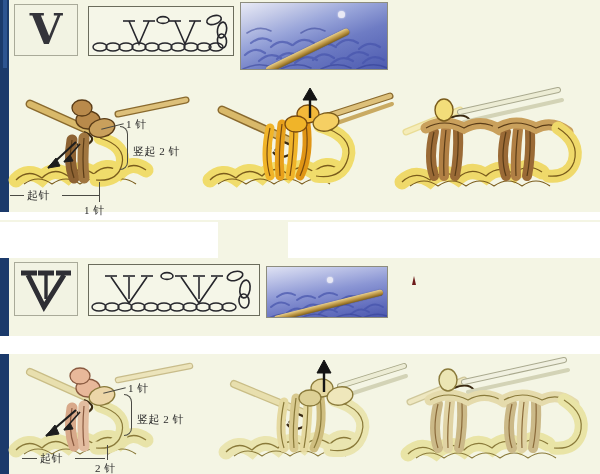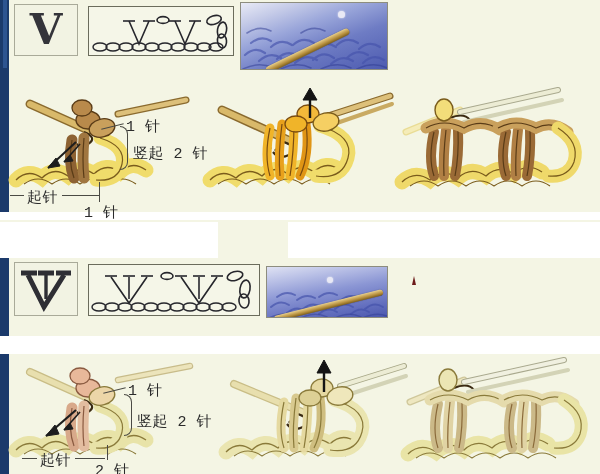--- a/index.html
+++ b/index.html
@@ -79,24 +79,24 @@
     position: absolute;
     width: 7px; height: 7px;
     border-radius: 50%;
     background: #e9e9f5;
     box-shadow: 0 0 2px rgba(255,255,255,.9);
   }
   
   .lbl {
     position: absolute;
     color: #2b2b2b;
-    font-size: 15px;
+    font-size: 11px;
     letter-spacing: .5px;
     white-space: nowrap;
-    font-family: Liberation Mono, monospace;
+    font-family: Liberation Serif, serif;
   }
   .leader {
     position: absolute;
     background: #4a4a44;
     height: 1px;
   }
   .brace {
     position: absolute;
     border: 1px solid #4a4a44;
     border-left: none;

